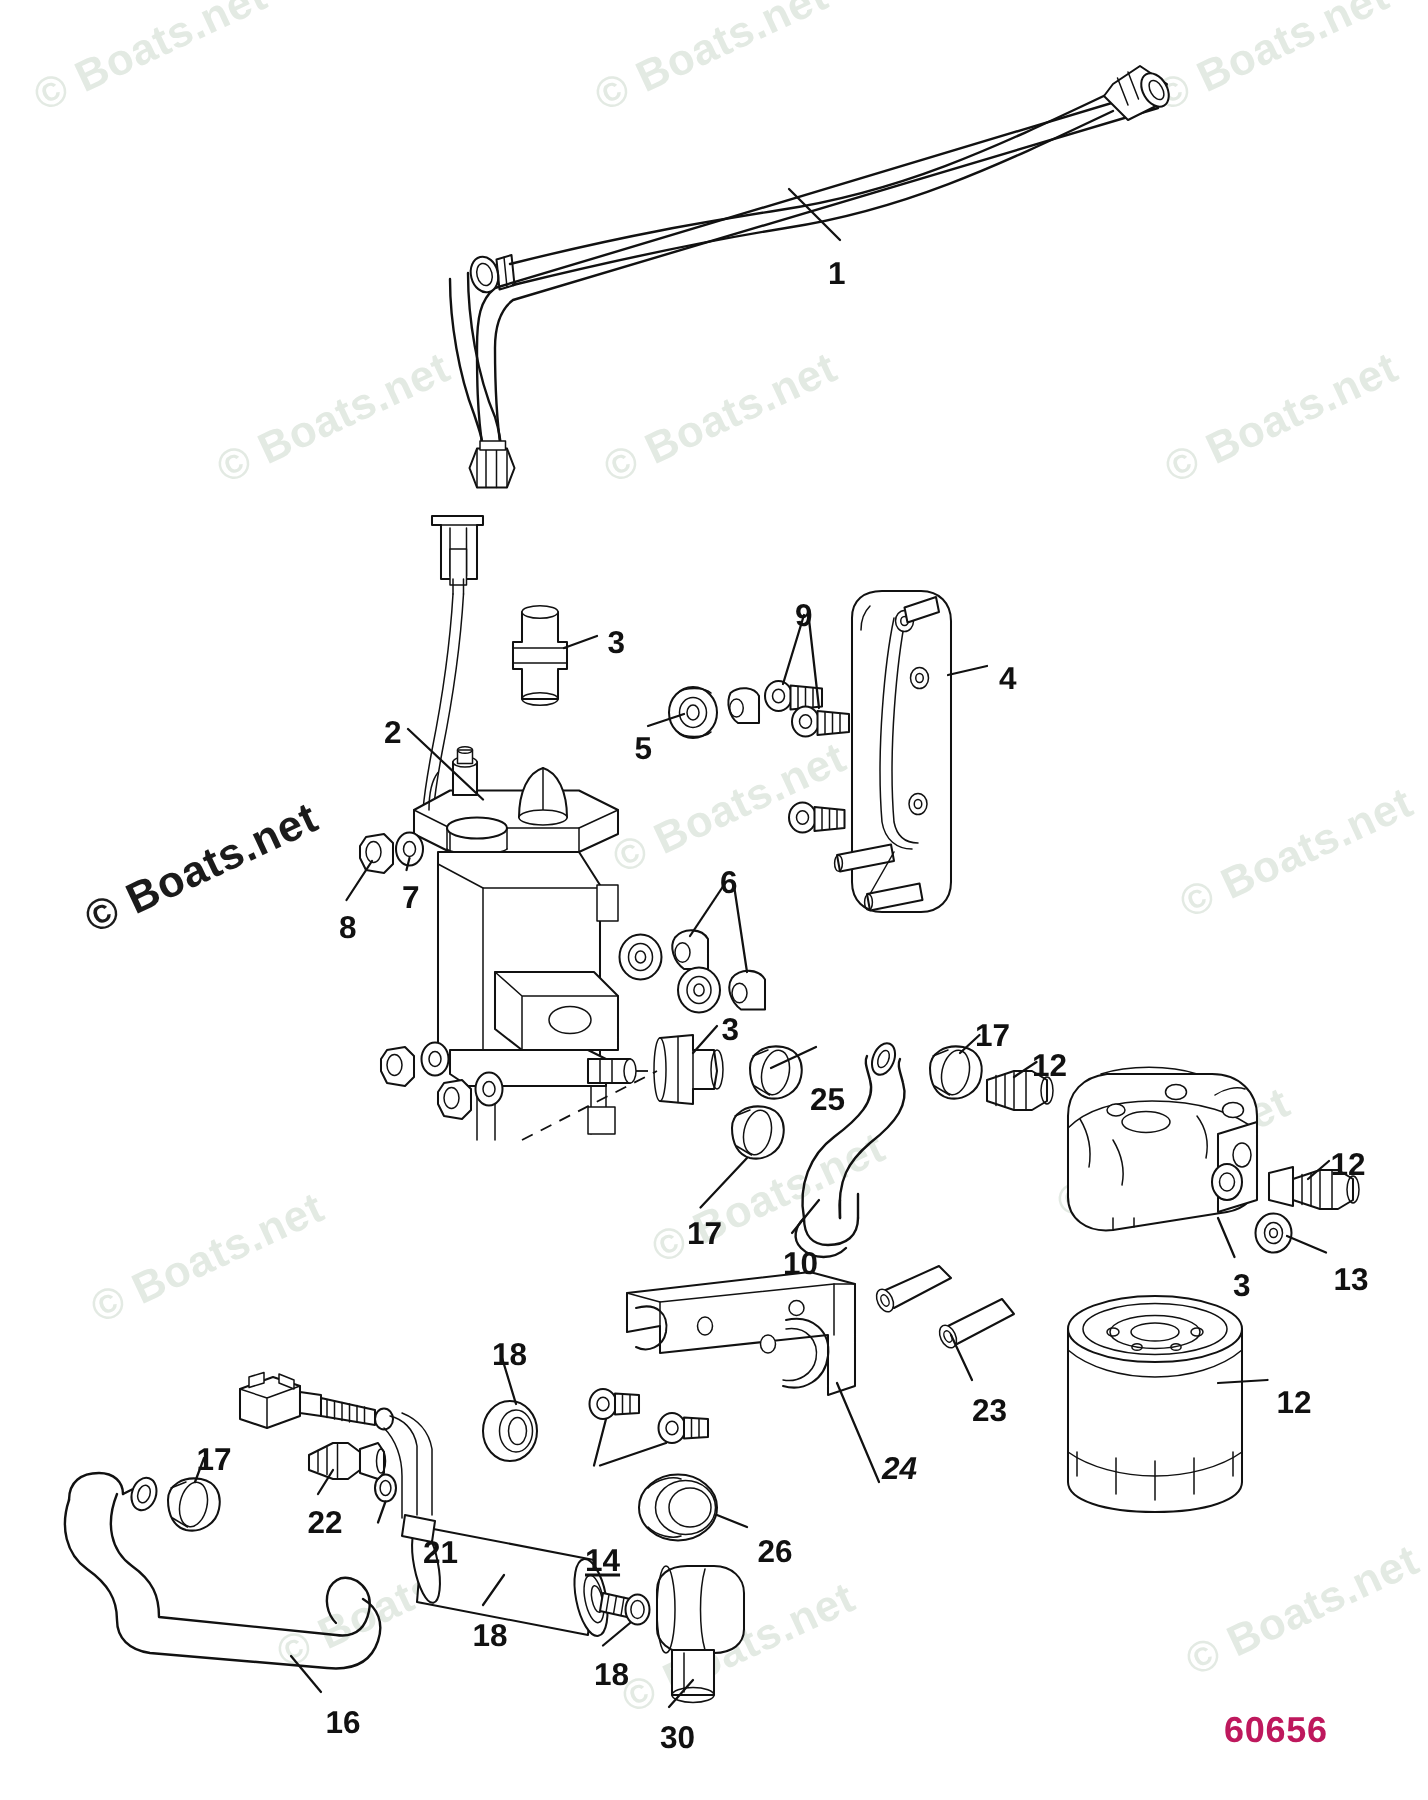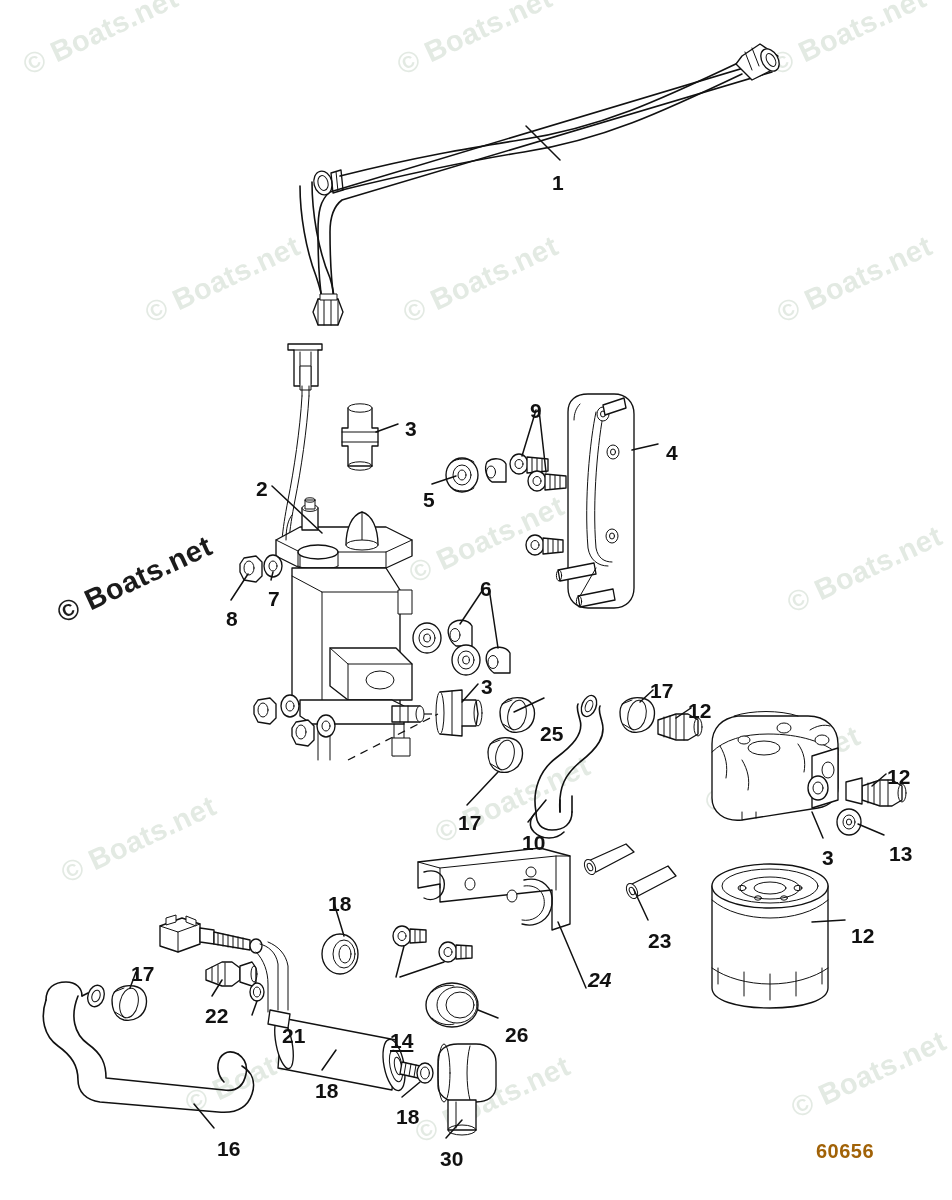--- a/index.html
+++ b/index.html
@@ -33,23 +33,23 @@
     font-weight:700;
     font-size:21px;
     color:#111;
     line-height:1;
     white-space:nowrap;
   }
   .dnum{
     position:absolute;
     font-family:"Liberation Sans","DejaVu Sans",sans-serif;
     font-weight:700;
-    font-size:20px;
+    font-size:24px;
     letter-spacing:0.5px;
-    color:#a16207;
+    color:#be185d;
   }
   svg{display:block;}
   .ln{fill:none;stroke:#111;stroke-width:1.35;stroke-linecap:round;stroke-linejoin:round;}
   .ln-t{fill:none;stroke:#111;stroke-width:1.0;stroke-linecap:round;stroke-linejoin:round;}
   .ln-h{fill:none;stroke:#111;stroke-width:1.6;stroke-linecap:round;stroke-linejoin:round;}
   .fillw{fill:#ffffff;stroke:#111;stroke-width:1.35;stroke-linejoin:round;}
   .fillw-t{fill:#ffffff;stroke:#111;stroke-width:1.0;stroke-linejoin:round;}
   .leader{fill:none;stroke:#111;stroke-width:1.5;stroke-linecap:round;}
   .dash{fill:none;stroke:#111;stroke-width:1.2;stroke-dasharray:8 6;}
 </style>

